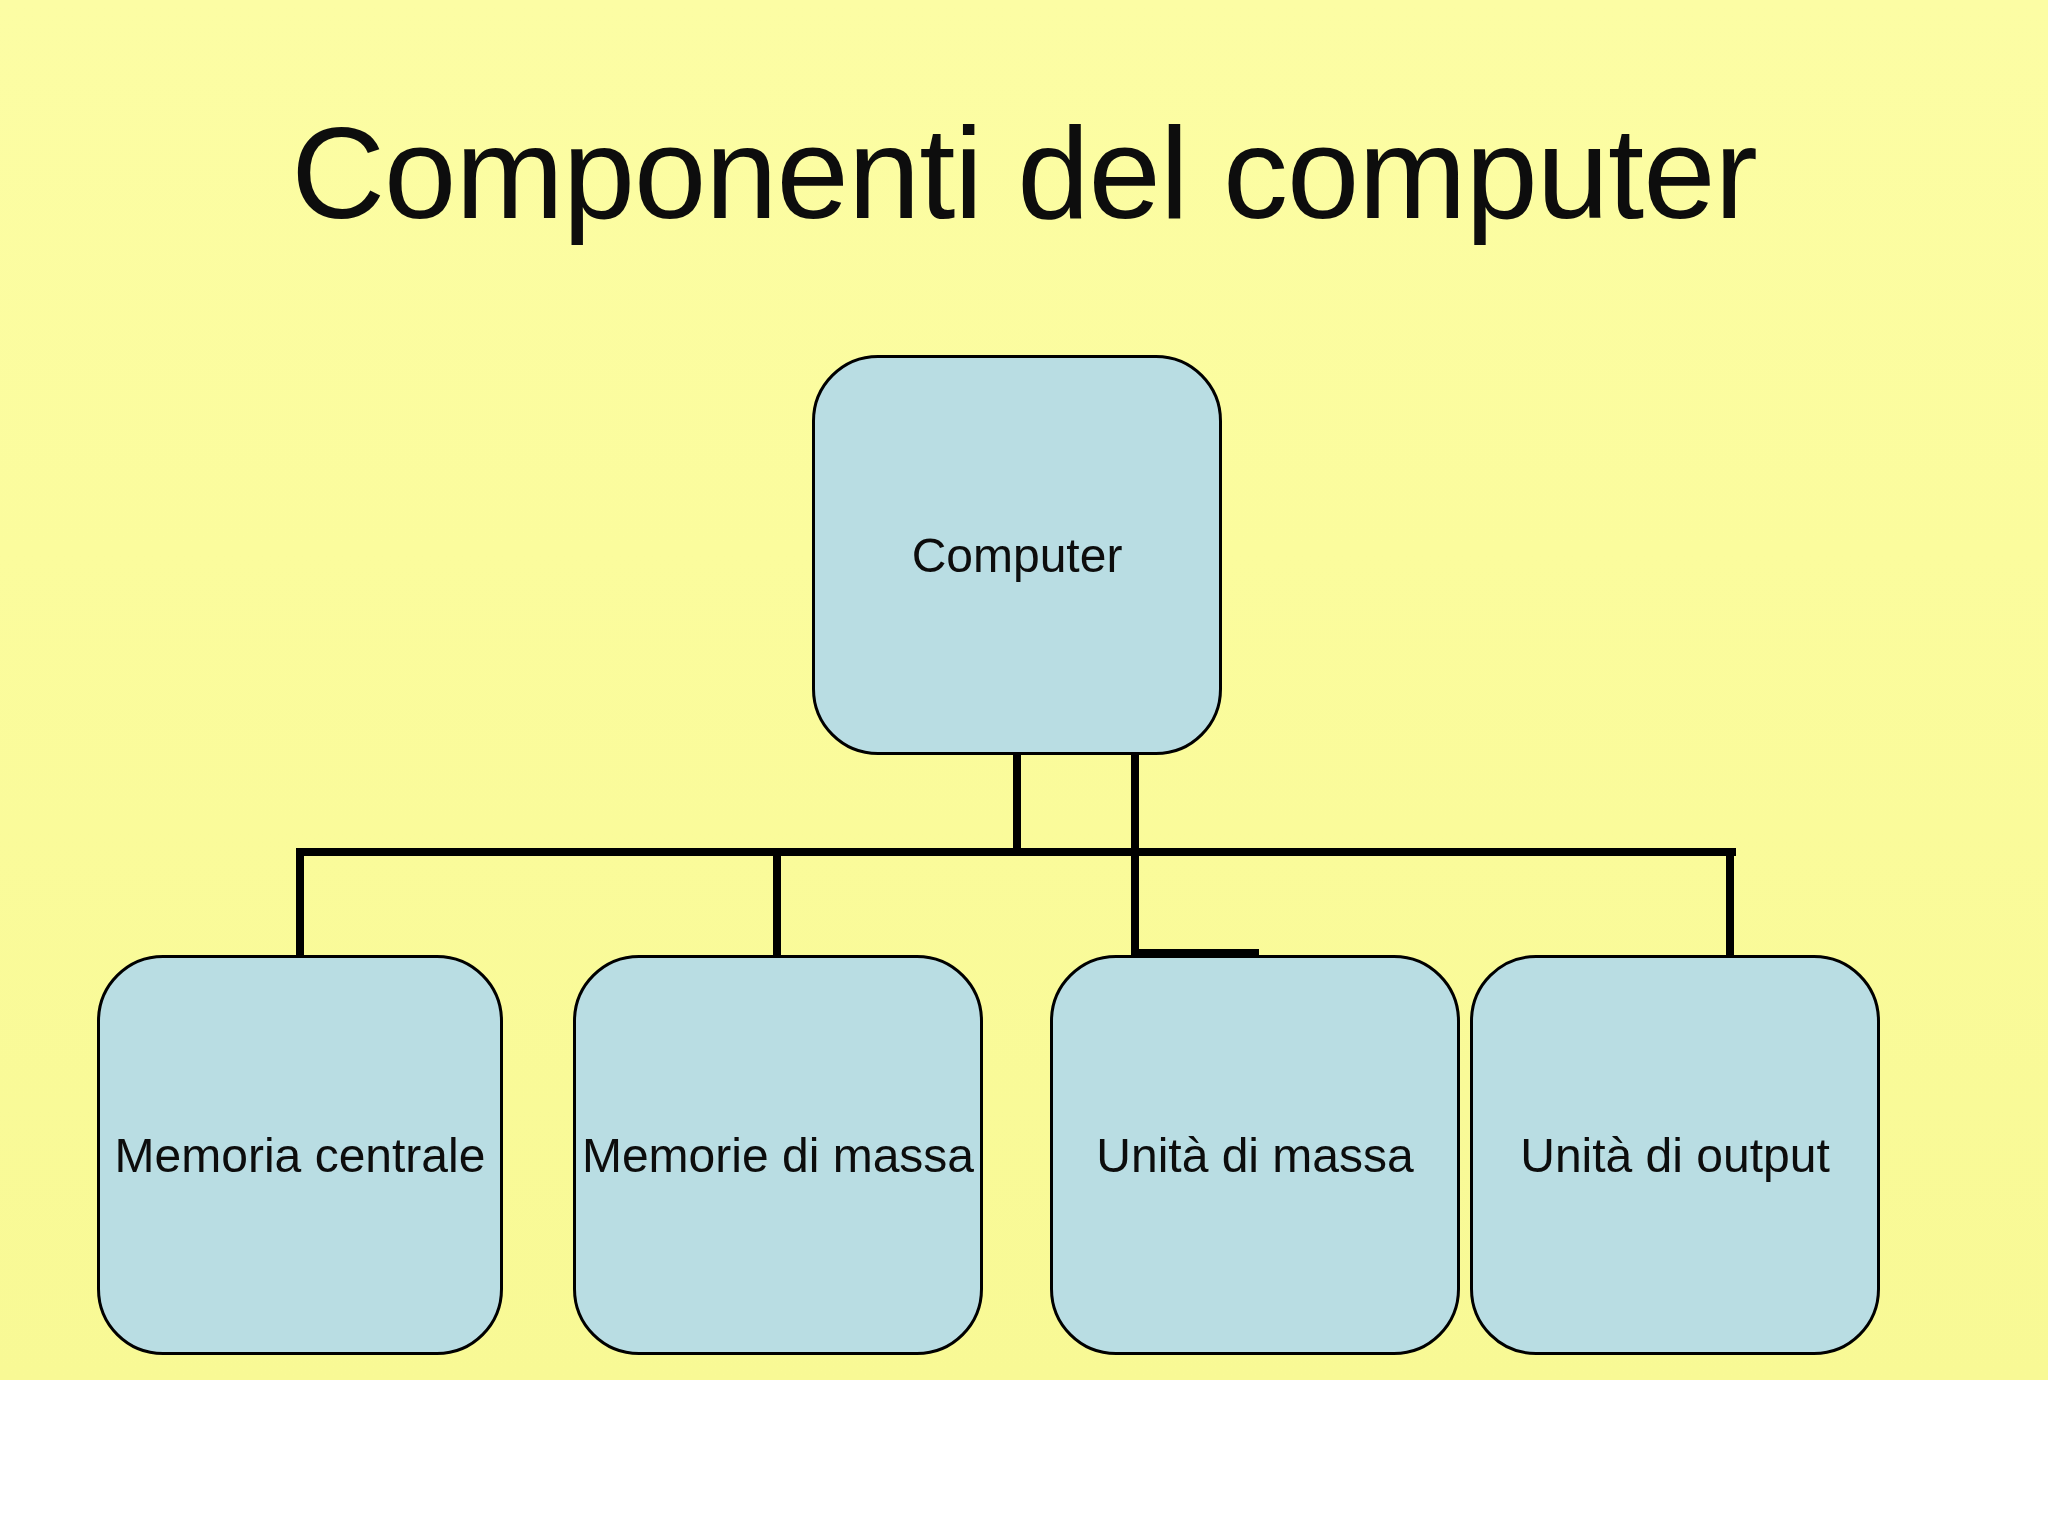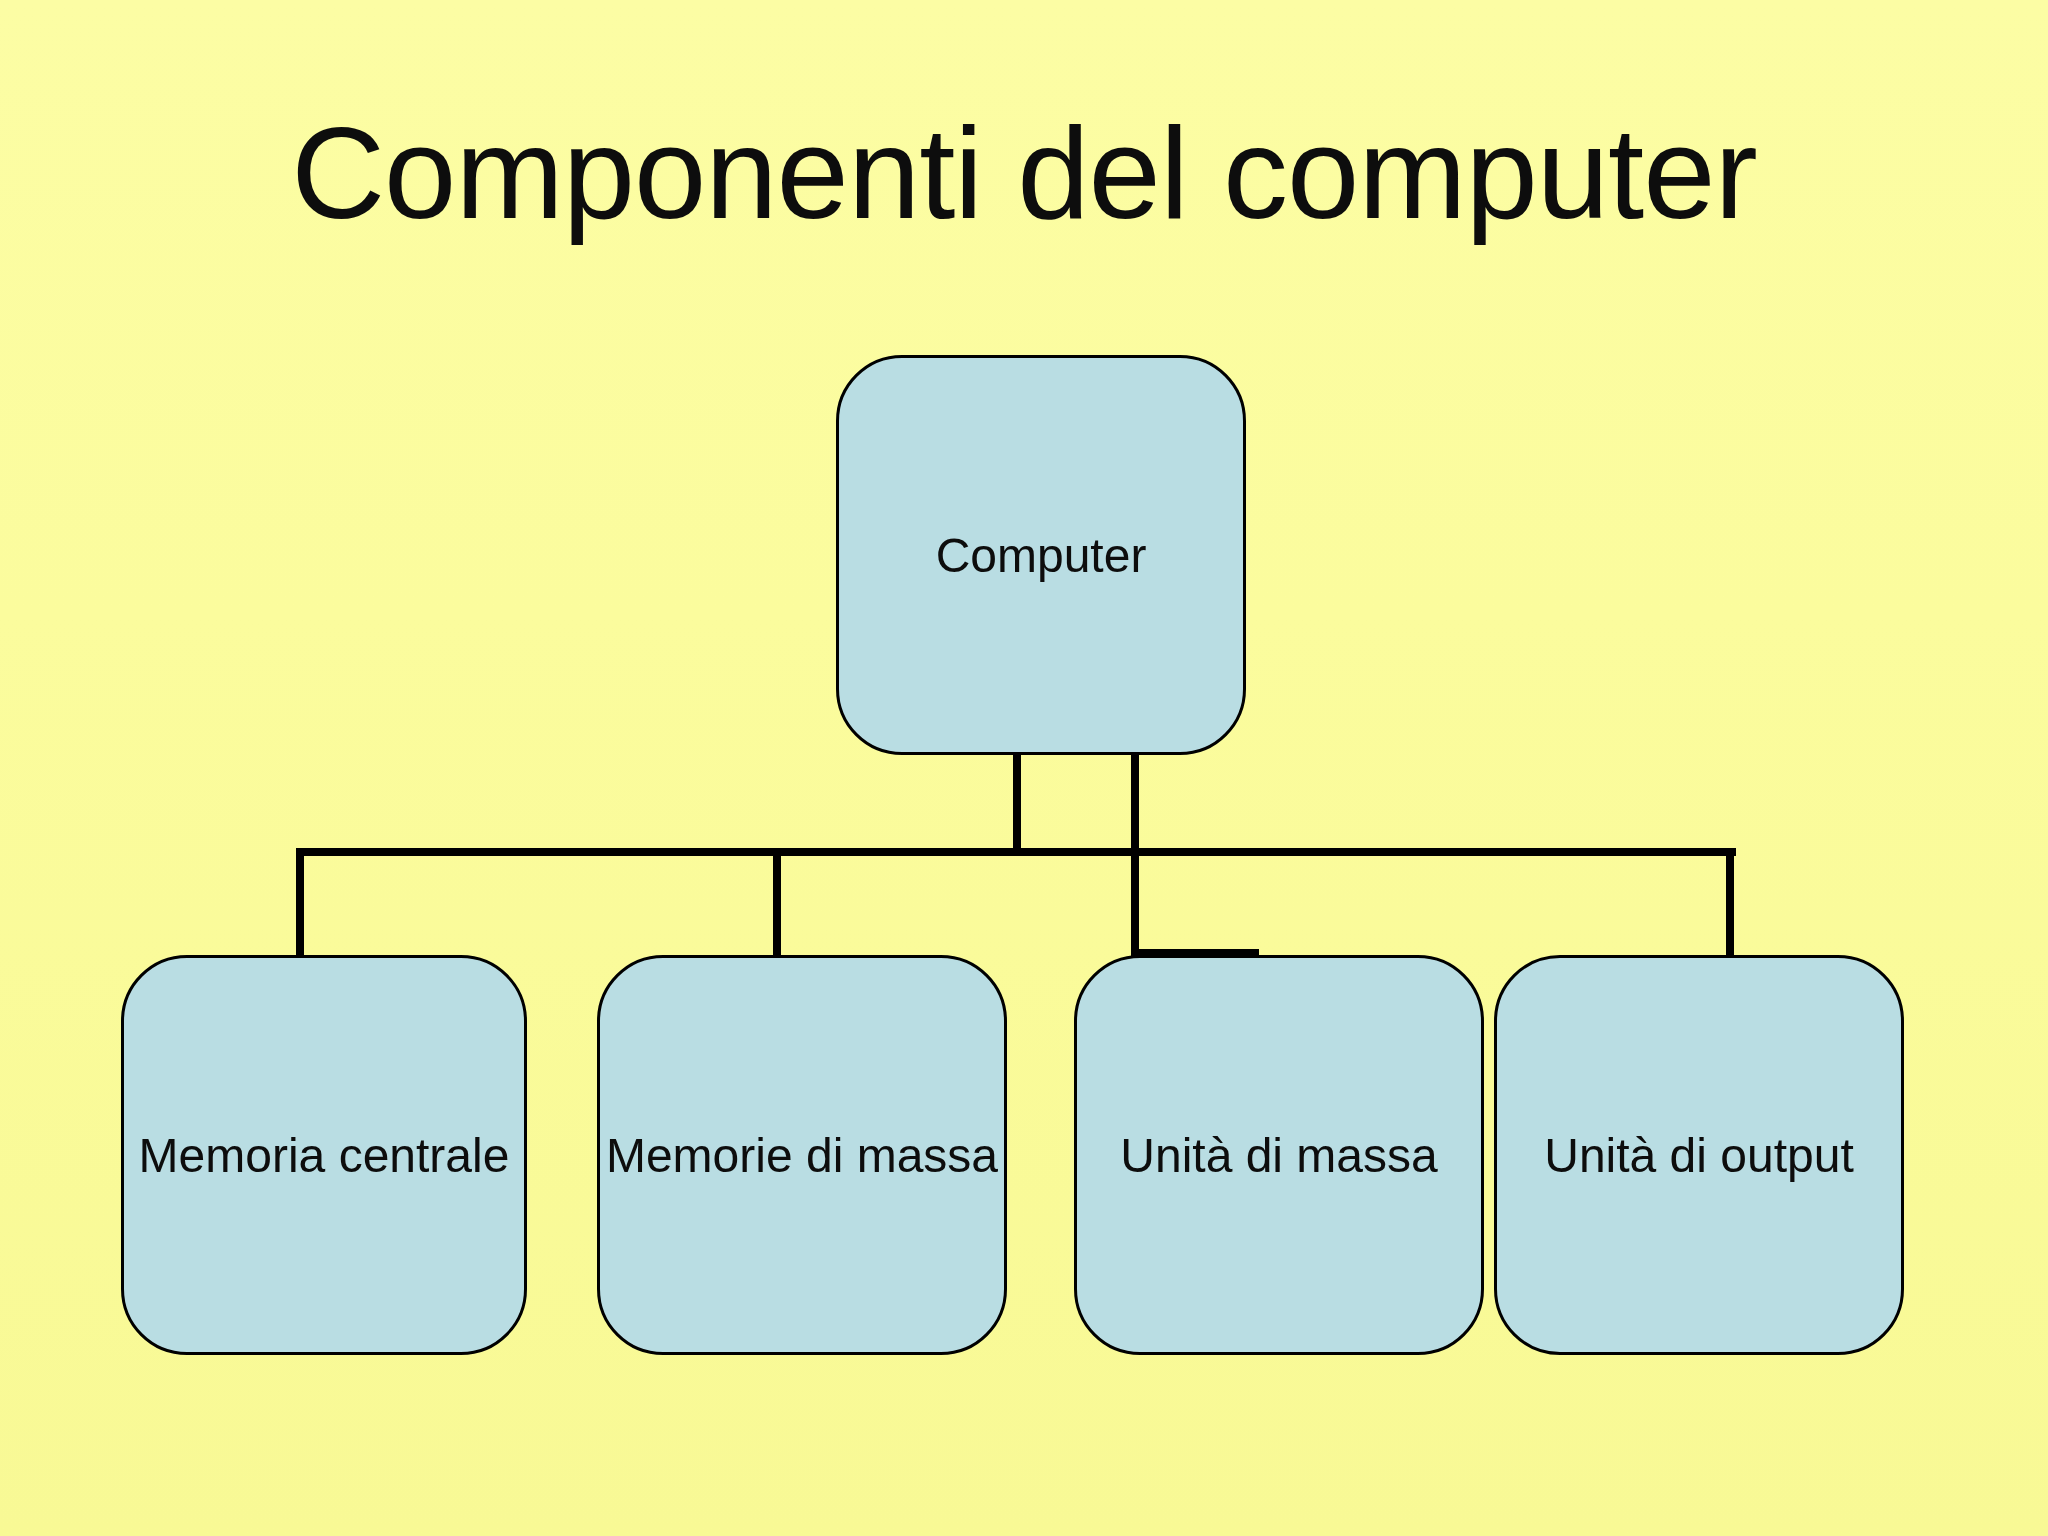--- a/index.html
+++ b/index.html
@@ -11,21 +11,21 @@
   }
   * { margin: 0; padding: 0; box-sizing: border-box; }
   html, body { width: 2048px; height: 1536px; }
   body {
     font-family: "Liberation Sans", "DejaVu Sans", sans-serif;
     overflow: hidden;
   }
   .stage {
     position: relative;
     width: 2048px;
-    height: 1536px;
+    height: 1380px;
     background: linear-gradient(180deg, #fcfda4 0%, var(--background) 40%, #f8f995 100%);
   }
   .slide-title {
     position: absolute;
     left: 0;
     top: 92px;
     width: 2048px;
     text-align: center;
     font-size: 130px;
     line-height: 1.25;
@@ -35,21 +35,20 @@
   }
   .node {
     position: absolute;
     background: var(--node-fill);
     border: 3px solid var(--node-border);
     border-radius: 66px;
     display: flex;
     align-items: center;
     justify-content: center;
     text-align: center;
-    margin-left: 24px;
   }
   .node .label {
     font-size: 48px;
     color: var(--text);
     white-space: nowrap;
   }
   .node.root   { left: 812px;  top: 355px; width: 410px; height: 400px; }
   .node.child  {               top: 955px;               height: 400px; }
   .node.n1 { left: 97px;   width: 406px; }
   .node.n2 { left: 573px;  width: 410px; }

